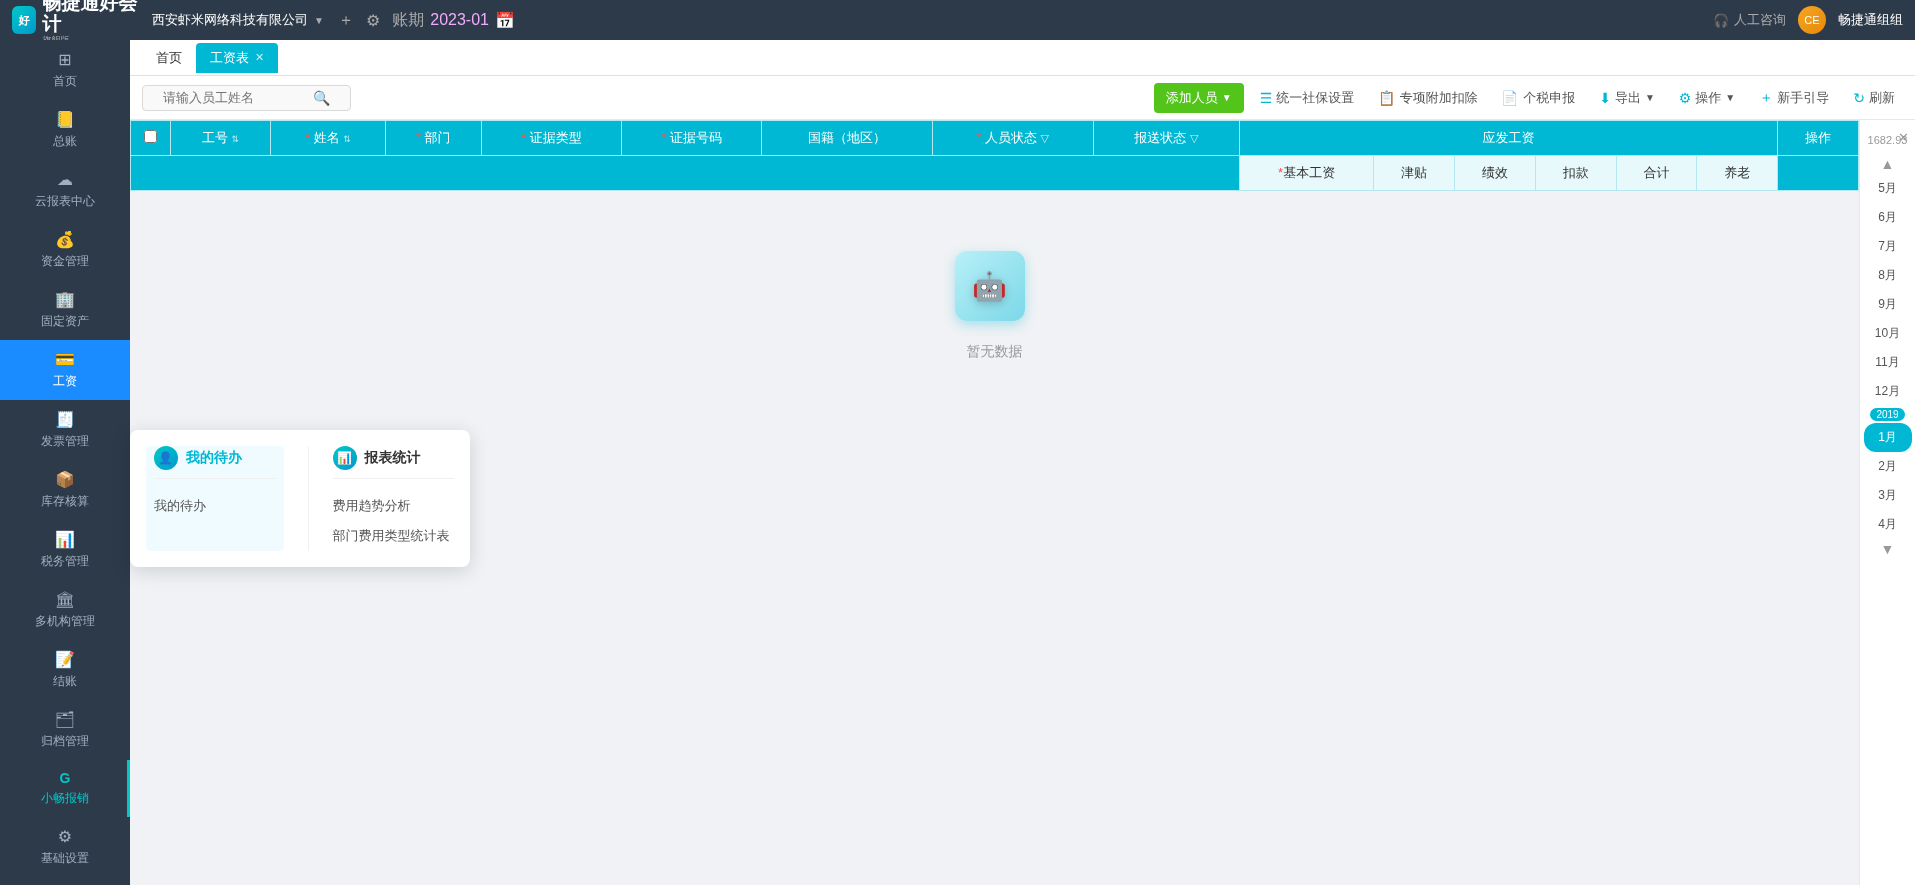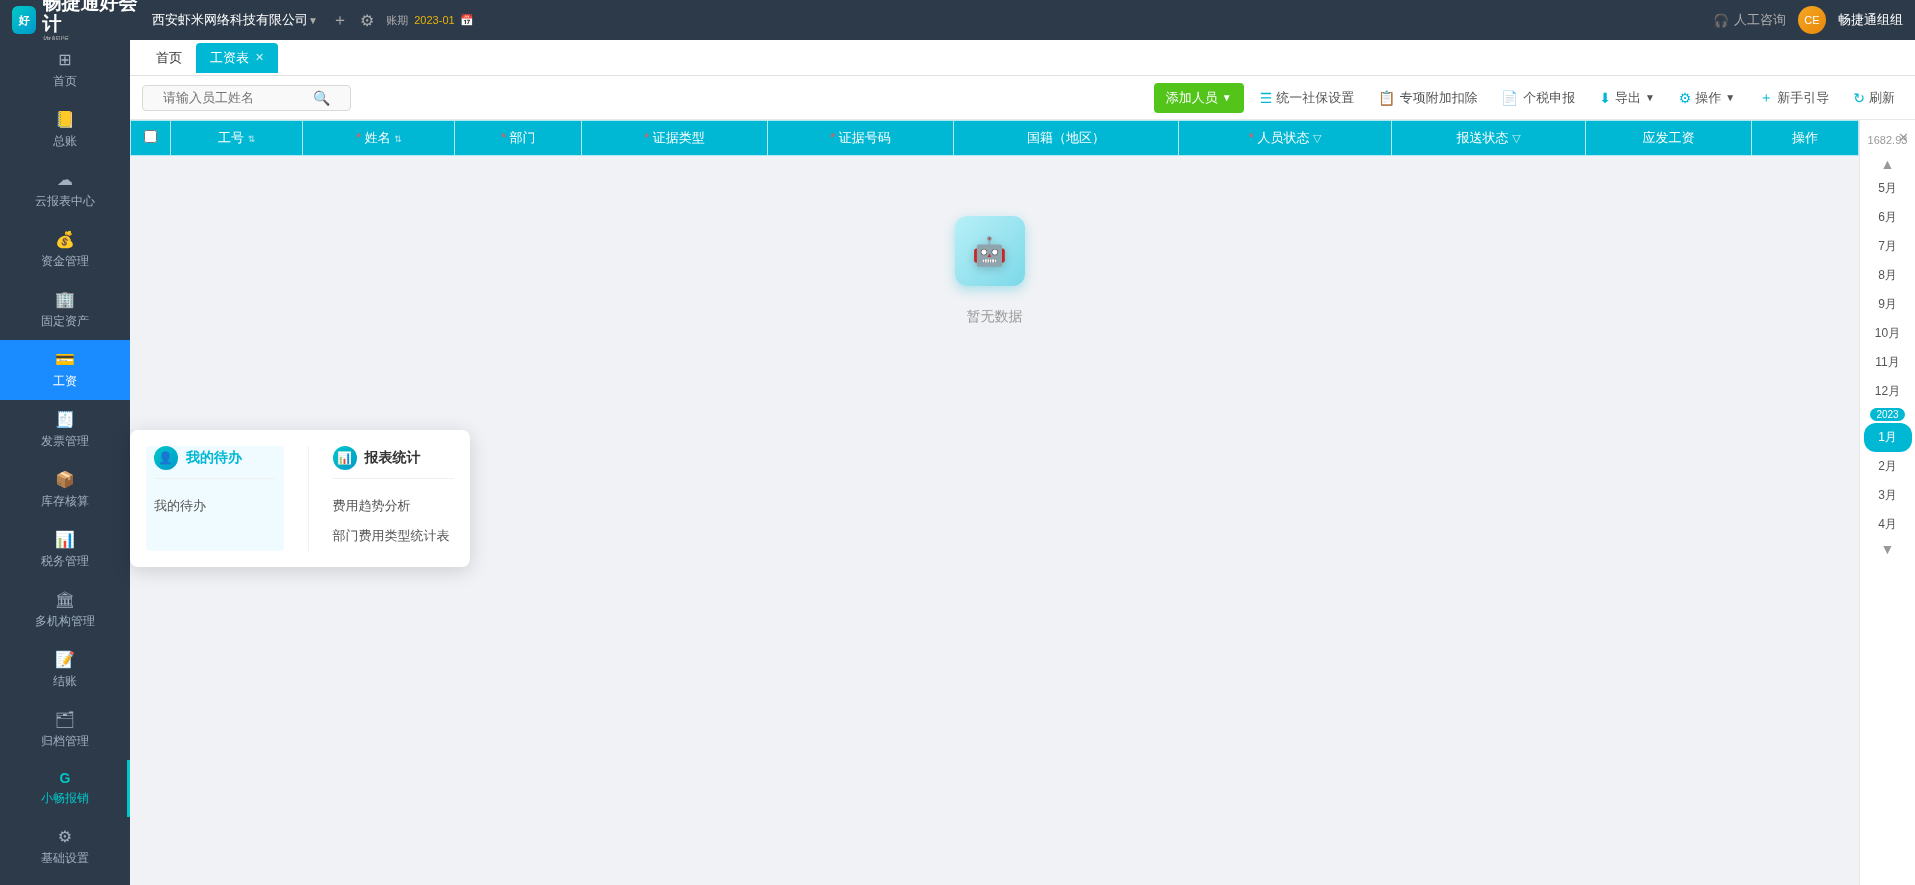--- a/index.html
+++ b/index.html
@@ -23,36 +23,36 @@
     .logo-icon {
       width: 28px; height: 28px;
       background: linear-gradient(135deg, #00c8c8, #0099cc);
       border-radius: 6px;
       display: flex; align-items: center; justify-content: center;
       color: white; font-size: 11px; font-weight: bold;
     }
     .logo-text { color: white; font-size: 19px; font-weight: bold; line-height: 1.1; }
     .logo-sub { color: #aaa; font-size: 9px; }
     .company-selector {
-      display: flex; align-items: center; 
+      display: flex; align-items: center; gap: 6px;
       color: white; font-size: 13px; cursor: pointer;
       padding: 0 10px;
     }
     .company-selector .arrow { color: #aaa; font-size: 10px; }
     .top-bar-actions {
       display: flex; align-items: center; gap: 4px;
       color: #aaa;
     }
     .top-bar-actions button {
       background: none; border: none; color: #aaa; cursor: pointer; font-size: 16px;
       padding: 4px;
     }
     .period-area {
       display: flex; align-items: center; gap: 6px;
-      color: white; font-size: 11px; margin-left: 8px;
+      color: white; font-size: 16px; margin-left: 8px;
     }
     .period-label { color: #aaa; }
     .spacer { flex: 1; }
     .user-area {
       display: flex; align-items: center; gap: 12px; color: #aaa; font-size: 13px;
     }
     .user-area .support { display: flex; align-items: center; gap: 4px; cursor: pointer; color: #aaa; }
     .user-avatar {
       width: 28px; height: 28px; border-radius: 50%;
       background: linear-gradient(135deg, #f5a623, #e8880a);
@@ -325,21 +325,21 @@
     <span class="arrow">▼</span>
   </div>
 
   <div class="top-bar-actions">
     <button title="添加">＋</button>
     <button title="设置">⚙</button>
   </div>
 
   <div class="period-area">
     <span class="period-label">账期</span>
-    <span style="color:#eab308">2023-01</span>
+    <span style="color:#f0abfc">2023-01</span>
     <span style="cursor:pointer; color:#aaa;">📅</span>
   </div>
 
   <div class="spacer"></div>
 
   <div class="user-area">
     <div class="support">
       <span>🎧</span>
       <span>人工咨询</span>
     </div>
@@ -506,20 +506,32 @@
                   <span class="required-star">*</span>
                   <span>人员状态</span>
                   <span class="filter-icon">▽</span>
                 </th>
                 <th>
                   <span>报送状态</span>
                   <span class="filter-icon">▽</span>
                 </th>
                 <th colspan="6" style="border-bottom: 1px solid #b2e8f0;">应发工资</th>
                 <th>操作</th>
+              </tr>
+              <tr class="sub-header">
+                <th colspan="9" style="background:#00b8d4;"></th>
+                <th style="background:#e8f9fb; color:#333;">
+                  <span class="required-star">*</span>基本工资
+                </th>
+                <th style="background:#e8f9fb; color:#333;">津贴</th>
+                <th style="background:#e8f9fb; color:#333;">绩效</th>
+                <th style="background:#e8f9fb; color:#333;">扣款</th>
+                <th style="background:#e8f9fb; color:#333;">合计</th>
+                <th style="background:#e8f9fb; color:#333;">养老</th>
+                <th style="background:#00b8d4;"></th>
               </tr>
             </thead>
             <tbody>
               <tr>
                 <td colspan="16" style="border: none; padding: 0;">
                   <div class="empty-state">
                     <div class="empty-icon">
                       <div class="empty-icon-inner">
                         <span class="empty-icon-face">🤖</span>
                       </div>
@@ -540,21 +552,21 @@
         </div>
         <button class="month-nav-btn">▲</button>
         <div class="month-item">5月</div>
         <div class="month-item">6月</div>
         <div class="month-item">7月</div>
         <div class="month-item">8月</div>
         <div class="month-item">9月</div>
         <div class="month-item">10月</div>
         <div class="month-item">11月</div>
         <div class="month-item">12月</div>
-        <div class="year-badge">2023</div>
+        <div class="year-badge">2019</div>
         <div class="month-item active">1月</div>
         <div class="month-item">2月</div>
         <div class="month-item">3月</div>
         <div class="month-item">4月</div>
         <button class="month-nav-btn">▼</button>
       </div>
     </div>
   </div>
 </div>
 

